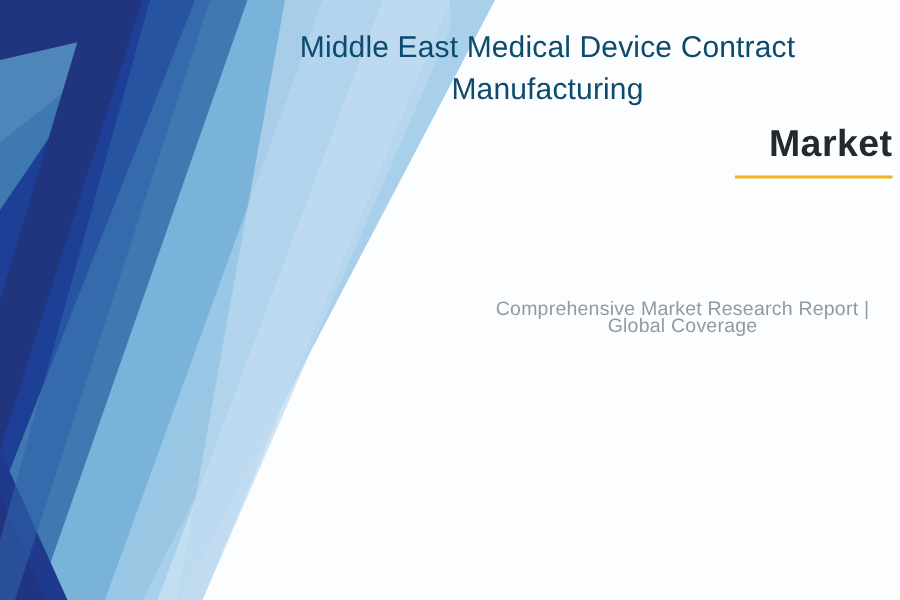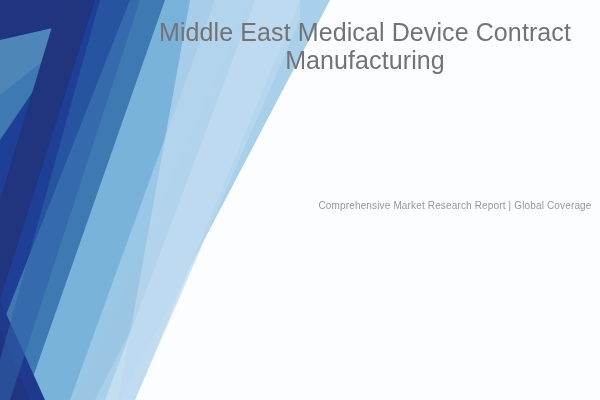--- a/index.html
+++ b/index.html
@@ -33,23 +33,23 @@
     top: 0;
     width: 300px;
     height: 400px;
   }
   .title {
     position: absolute;
     left: -160px;
     top: 18px;
     width: 450px;
     text-align: center;
-    font-size: 25px;
+    font-size: 20px;
     line-height: 28px;
-    color: #737373;
+    color: #0c4a6e;
     font-weight: 400;
     letter-spacing: 0.1px;
   }
   .market-wrap {
     position: absolute;
     left: 20px;
     top: 82px;
     width: 275px;
     text-align: right;
   }
@@ -77,21 +77,21 @@
     font-size: 11.5px;
     line-height: 16px;
     color: #55606a;
   }
   .tagline {
     position: absolute;
     left: 15px;
     top: 200px;
     width: 280px;
     text-align: center;
-    font-size: 10px;
+    font-size: 13px;
     line-height: 11px;
     color: #8f9aa3;
     letter-spacing: 0.15px;
   }
 </style>
 </head>
 <body>
 
 <div class="cover">
 
@@ -110,17 +110,21 @@
     <polygon points="255,0 300,0 135,400 105,400" fill="#c6dff2" opacity="0.9"></polygon>
     <polygon points="0,300 45,400 0,400" fill="#1f3a8c"></polygon>
     <polygon points="0,330 30,400 0,400" fill="#20347f"></polygon>
     <polygon points="190,0 300,0 300,20 135,400 118,400" fill="#bcd9ef" opacity="0.7"></polygon>
     <polygon points="100,0 140,0 10,400 0,400 0,360" fill="#2f62a8" opacity="0.6"></polygon>
   </svg>
 
   <div class="content">
     <div class="title">Middle East Medical Device Contract Manufacturing</div>
 
+    <div class="market-wrap">
+      <div class="market">Market</div>
+      <div class="market-rule"></div>
+    </div>
 
     <div class="tagline">Comprehensive Market Research Report | Global Coverage</div>
   </div>
 
 </div>
 
 </body></html>

